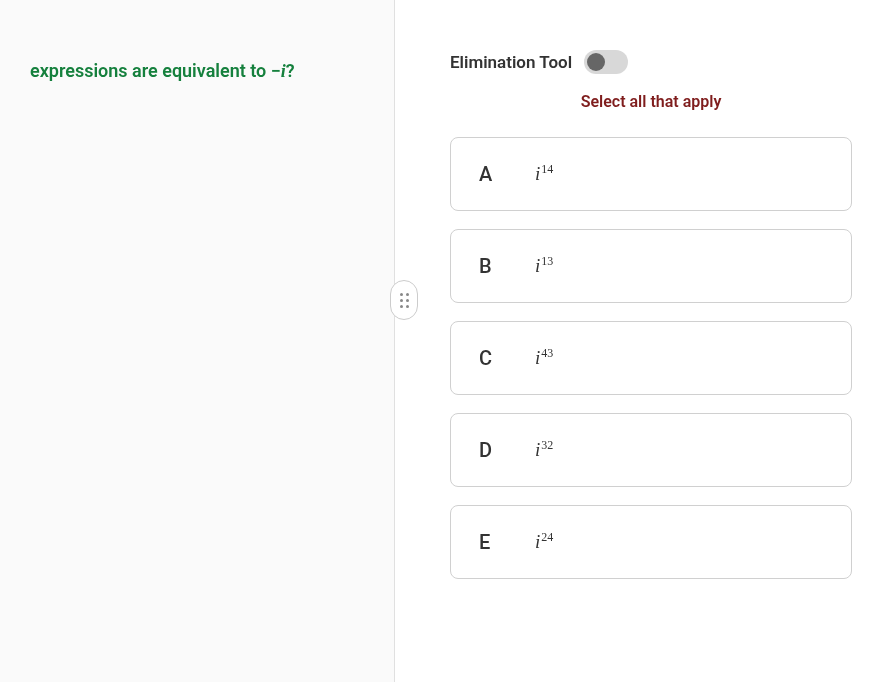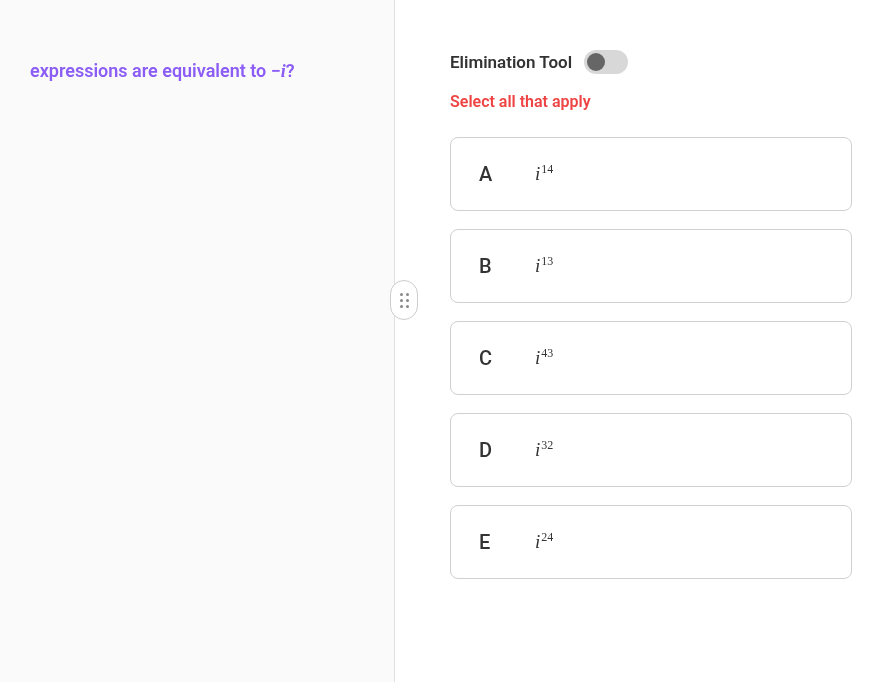--- a/index.html
+++ b/index.html
@@ -19,21 +19,21 @@
     .left-panel {
       flex: 0 0 395px;
       background: #fafafa;
       padding: 60px 0 0 0;
       border-right: 1px solid #e0e0e0;
       position: relative;
     }
     .question-text {
       font-size: 18px;
       font-weight: 600;
-      color: #8b5cf6;
+      color: #15803d;
       padding: 0 30px;
     }
     .question-text .math-i {
       font-style: italic;
       font-family: 'Times New Roman', serif;
     }
     .divider-handle {
       position: absolute;
       left: 390px;
       top: 280px;
@@ -88,22 +88,23 @@
       width: 18px;
       height: 18px;
       background: #666;
       border-radius: 50%;
       top: 3px;
       left: 3px;
     }
     .instruction {
       font-size: 16px;
       font-weight: 600;
-      color: #ef4444;
+      color: #7f1d1d;
       margin-bottom: 26px;
+      text-align: center;
     }
     .options {
       display: flex;
       flex-direction: column;
       gap: 18px;
     }
     .option {
       border: 1px solid #d0d0d0;
       border-radius: 8px;
       padding: 24px 28px;

